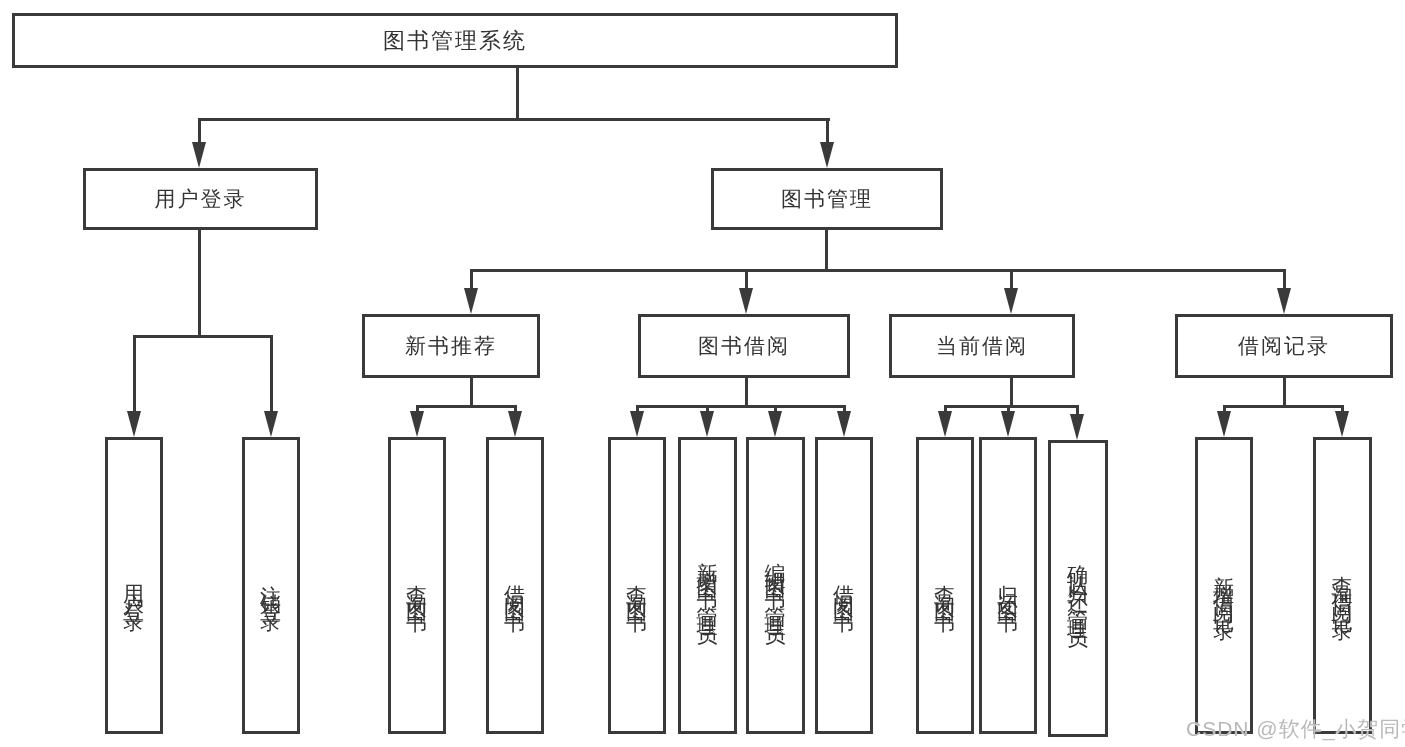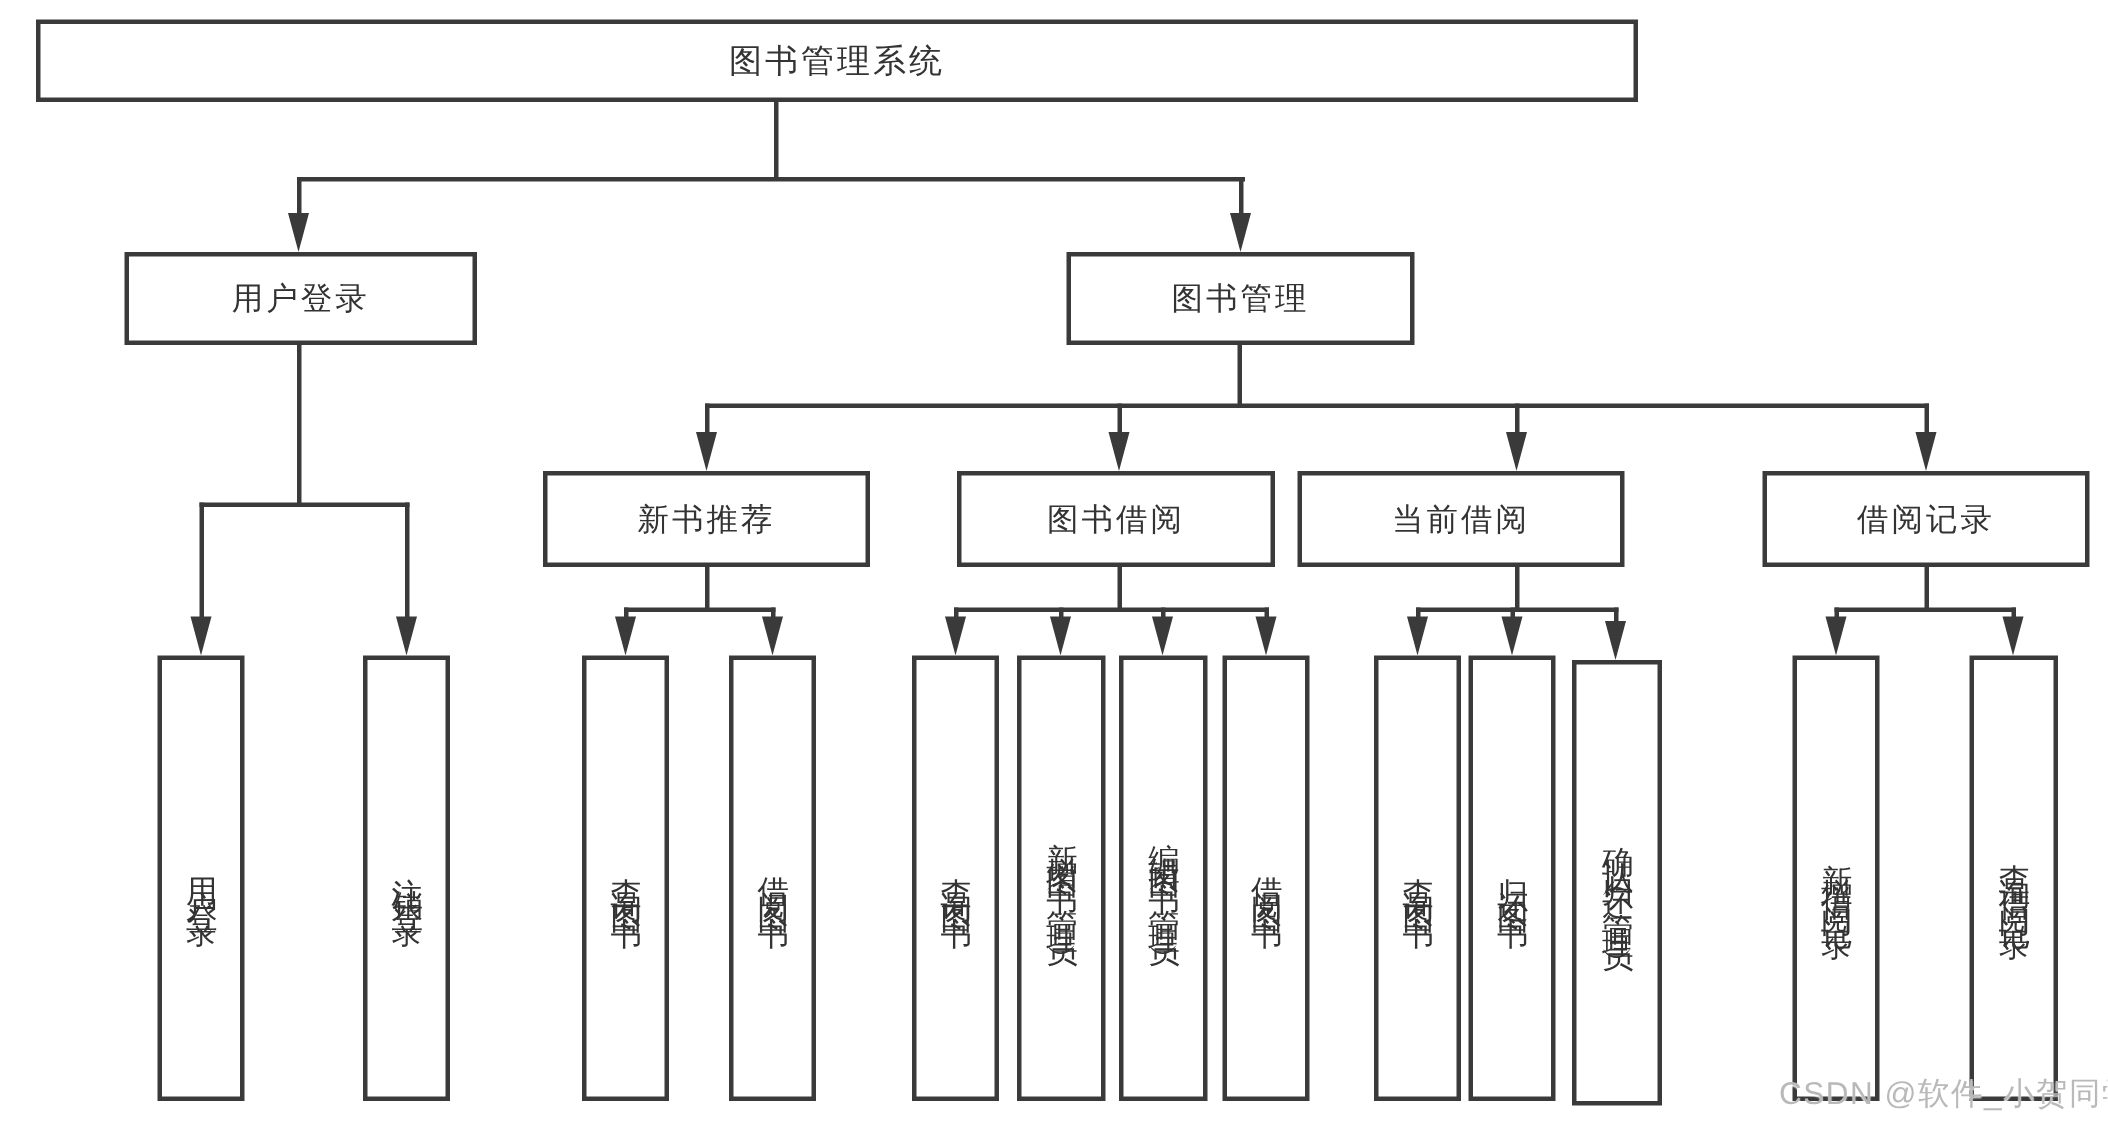--- a/index.html
+++ b/index.html
@@ -76,38 +76,38 @@
   <div class="vl" style="left:1076px;top:405px;height:12px;"></div>
   <div class="ar" style="left:1070px;top:414px;"></div>
 
   <div class="vl" style="left:1283px;top:378px;height:29px;"></div>
   <div class="hl" style="left:1223px;top:405px;width:121px;"></div>
   <div class="vl" style="left:1223px;top:405px;height:10px;"></div>
   <div class="ar" style="left:1217px;top:411px;"></div>
   <div class="vl" style="left:1341px;top:405px;height:10px;"></div>
   <div class="ar" style="left:1335px;top:411px;"></div>
 
-  <div class="box title" style="left:24px;top:13px;width:1068px;height:55px;">
+  <div class="box title" style="left:12px;top:13px;width:886px;height:55px;">
     <span class="hlabel">图书管理系统</span>
   </div>
 
   <div class="box" style="left:83px;top:168px;width:235px;height:62px;">
     <span class="hlabel">用户登录</span>
   </div>
   <div class="box" style="left:711px;top:168px;width:232px;height:62px;">
     <span class="hlabel">图书管理</span>
   </div>
 
-  <div class="box" style="left:362px;top:314px;width:218px;height:64px;">
+  <div class="box" style="left:362px;top:314px;width:178px;height:64px;">
     <span class="hlabel">新书推荐</span>
   </div>
   <div class="box" style="left:638px;top:314px;width:212px;height:64px;">
     <span class="hlabel">图书借阅</span>
   </div>
-  <div class="box" style="left:865px;top:314px;width:218px;height:64px;">
+  <div class="box" style="left:889px;top:314px;width:186px;height:64px;">
     <span class="hlabel">当前借阅</span>
   </div>
   <div class="box" style="left:1175px;top:314px;width:218px;height:64px;">
     <span class="hlabel">借阅记录</span>
   </div>
 
   <div class="box" style="left:105px;top:437px;width:58px;height:297px;">
     <span class="vt">用户登录</span>
   </div>
   <div class="box" style="left:242px;top:437px;width:58px;height:297px;">

